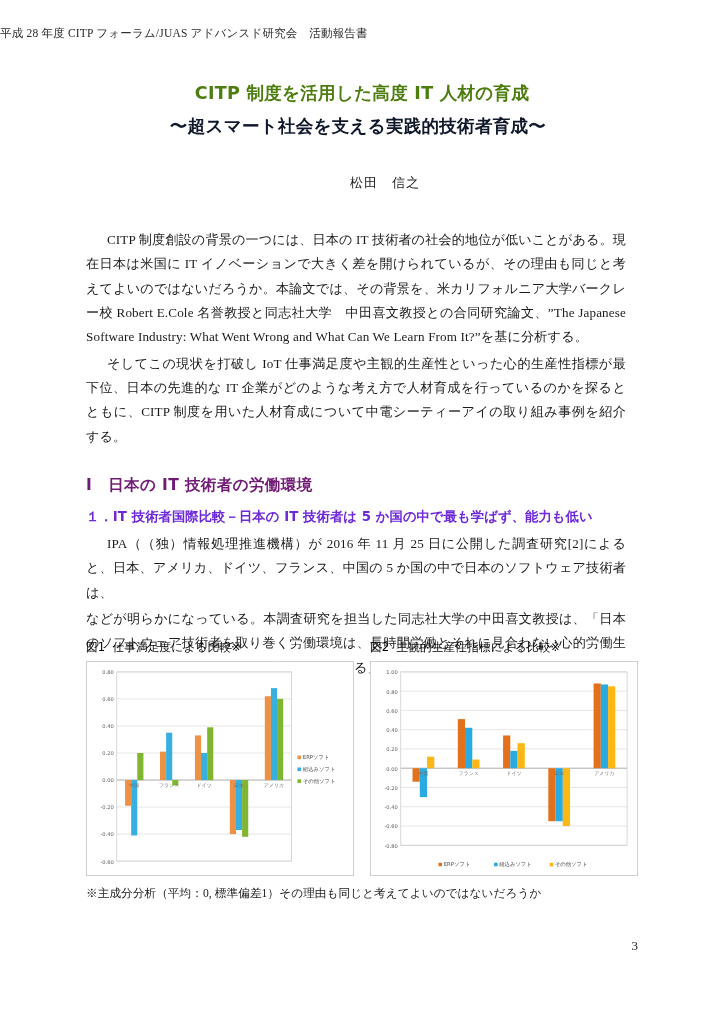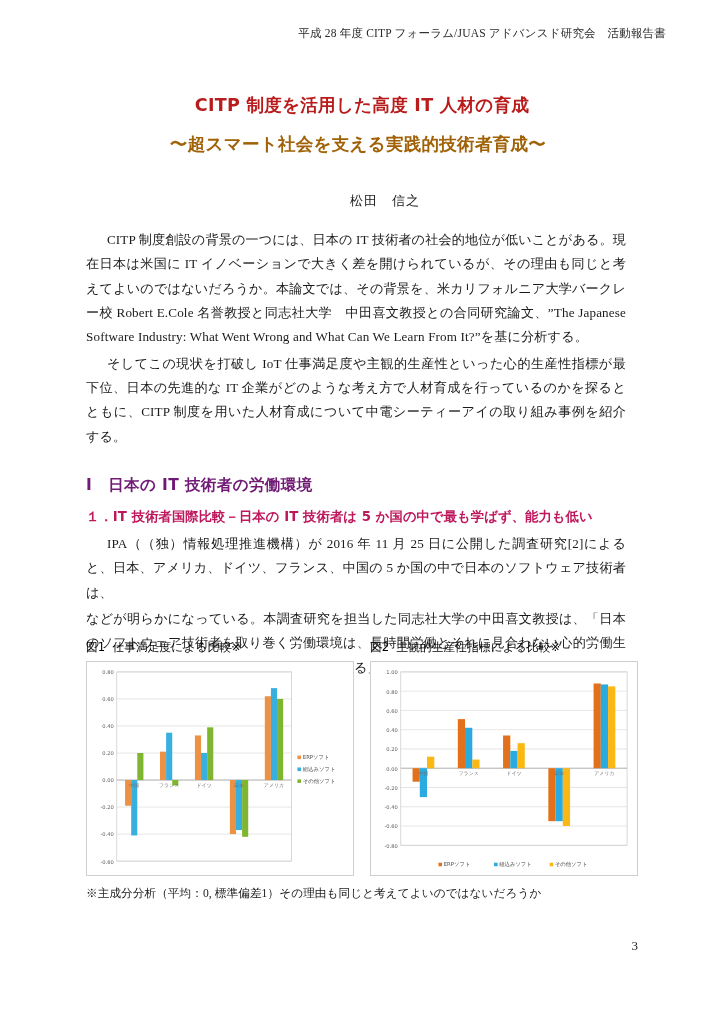--- a/index.html
+++ b/index.html
@@ -13,44 +13,43 @@
     position: relative;
     overflow: hidden;
   }
 
   .page { position: relative; width: 724px; height: 1024px; padding: 0; }
 
   
   .running-header {
     position: absolute;
     top: 26px; left: 0; right: 58px;
-    text-align: right;
     font-size: 11.5px;
     letter-spacing: 0.2px;
     color: #2a2a2a;
   }
 
   
   .title-block { position: absolute; top: 80px; left: 0; right: 0; text-align: center; }
   .doc-title {
     font-family: "DejaVu Sans", "Liberation Sans", sans-serif;
     font-weight: bold;
     font-size: 17.5px;
     letter-spacing: 0.3px;
     line-height: 1.55;
-    color: #b91c1c;
-    margin: 12px;
+    color: #4d7c0f;
+    margin: 0;
   }
   .doc-subtitle {
     font-family: "DejaVu Sans", "Liberation Sans", sans-serif;
     font-weight: bold;
     font-size: 17.5px;
     letter-spacing: 0.3px;
     line-height: 1.55;
-    color: #a16207;
+    color: #0f172a;
     margin: 6px 8px 0 0;
   }
   .author-name { margin-top: 34px; font-size: 13px; letter-spacing: 1px; margin-left: 46px; }
   .author-affil { margin-top: 12px; font-size: 13px; letter-spacing: 0.5px; }
 
   
   .body-col {
     position: absolute;
     top: 228px;
     left: 86px;
@@ -75,21 +74,21 @@
     letter-spacing: 0.4px;
     color: #701a75;
   }
   h2.sec-head .sec-num { margin-right: 16px; }
   h3.subsec-head {
     font-family: "DejaVu Sans", "Liberation Sans", sans-serif;
     font-weight: bold;
     font-size: 13.3px;
     margin: 12px 0 6px 0;
     letter-spacing: 0.1px;
-    color: #be185d;
+    color: #6d28d9;
   }
   ul.bullets { list-style: none; margin: 0; padding: 0 0 0 26px; }
   ul.bullets li {
     font-size: 13.1px;
     line-height: 1.86;
     letter-spacing: 0.15px;
   }
   ul.bullets li::before { content: "\30FB"; }
 
   

